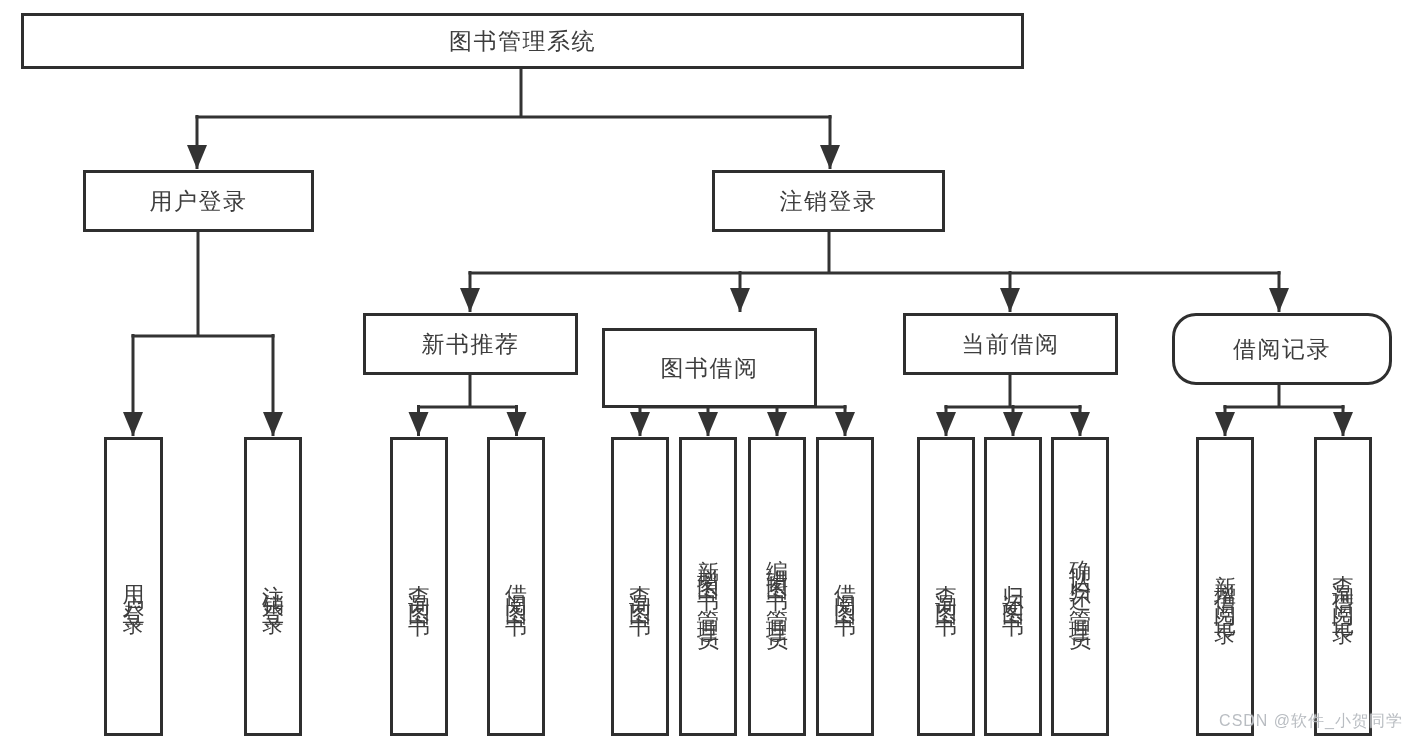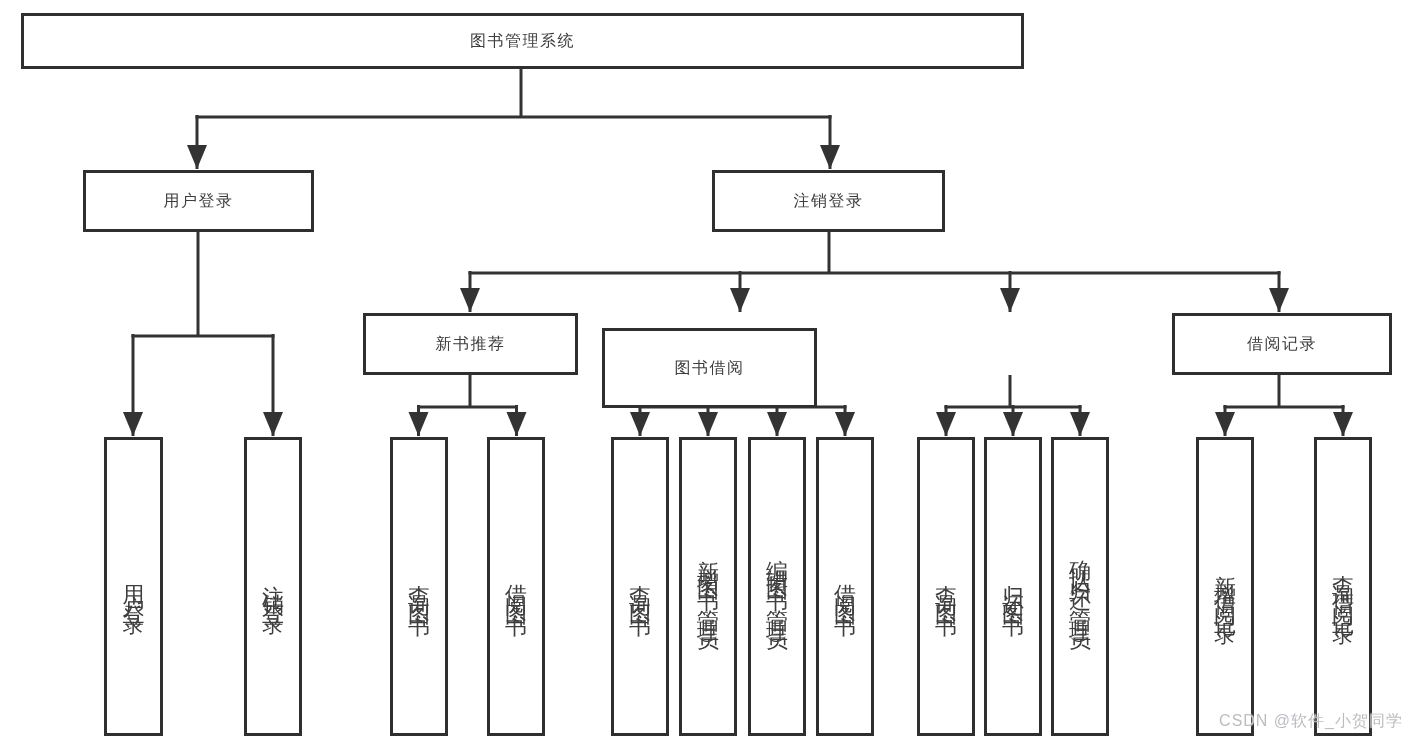--- a/index.html
+++ b/index.html
@@ -10,21 +10,21 @@
   }
   .connectors{position:absolute;left:0;top:0;z-index:1;}
   .ln{stroke:var(--line,#333);stroke-width:3;fill:none;}
   #arw path{fill:var(--line,#333);stroke:none;}
   .box{
     position:absolute;box-sizing:border-box;z-index:2;
     border:3px solid var(--border,#2f2f2f);
     background:#fff;color:var(--text,#3d3d3d);
     display:flex;align-items:center;justify-content:center;
   }
-  .hbox{font-size:16px;letter-spacing:1.5px;}
+  .hbox{font-size:23px;letter-spacing:1.5px;}
   .vbox{font-size:22px;}
   .vbox .vtext{
     writing-mode:vertical-rl;text-orientation:mixed;
     letter-spacing:10px;line-height:1;white-space:nowrap;
   }
   .watermark{
     position:absolute;z-index:3;right:2px;top:711px;
     font-size:16px;letter-spacing:1px;
     color:var(--watermark,#b9bdc2);
     text-shadow:0 0 2px #fff;
@@ -108,21 +108,24 @@
   <div class="box hbox" style="left:712px;top:170px;width:233px;height:62px;">
     <span>注销登录</span>
   </div>
 
   <div class="box hbox" style="left:363px;top:313px;width:215px;height:62px;">
     <span>新书推荐</span>
   </div>
   <div class="box hbox" style="left:602px;top:313px;width:215px;height:80px;margin-top:15px;">
     <span>图书借阅</span>
   </div>
-  <div class="box hbox" style="left:1172px;top:313px;width:220px;height:62px;">
+  <div class="box hbox" style="left:903px;top:313px;width:215px;height:62px;">
+    <span>当前借阅</span>
+  </div>
+  <div class="box hbox" style="left:1172px;top:313px;width:220px;height:72px;border-radius:24px;">
     <span>借阅记录</span>
   </div>
 
   <div class="box vbox" style="left:104px;top:437px;width:59px;height:299px;">
     <span class="vtext">用户登录</span>
   </div>
   <div class="box vbox" style="left:244px;top:437px;width:58px;height:299px;">
     <span class="vtext">注销登录</span>
   </div>
 

